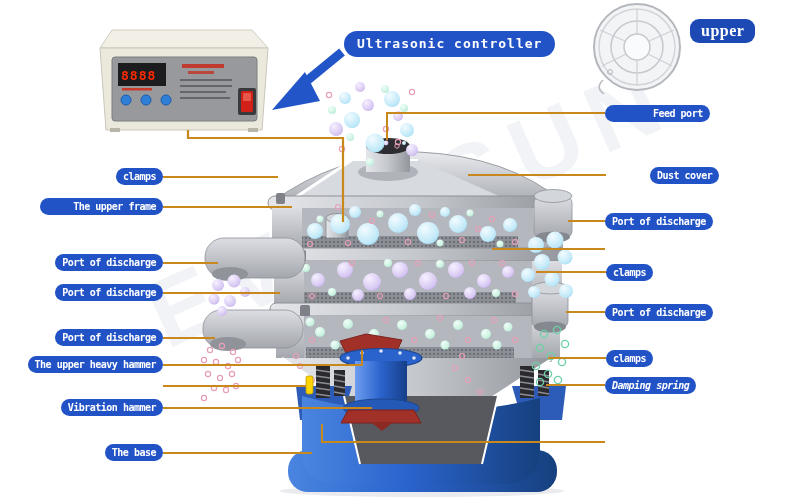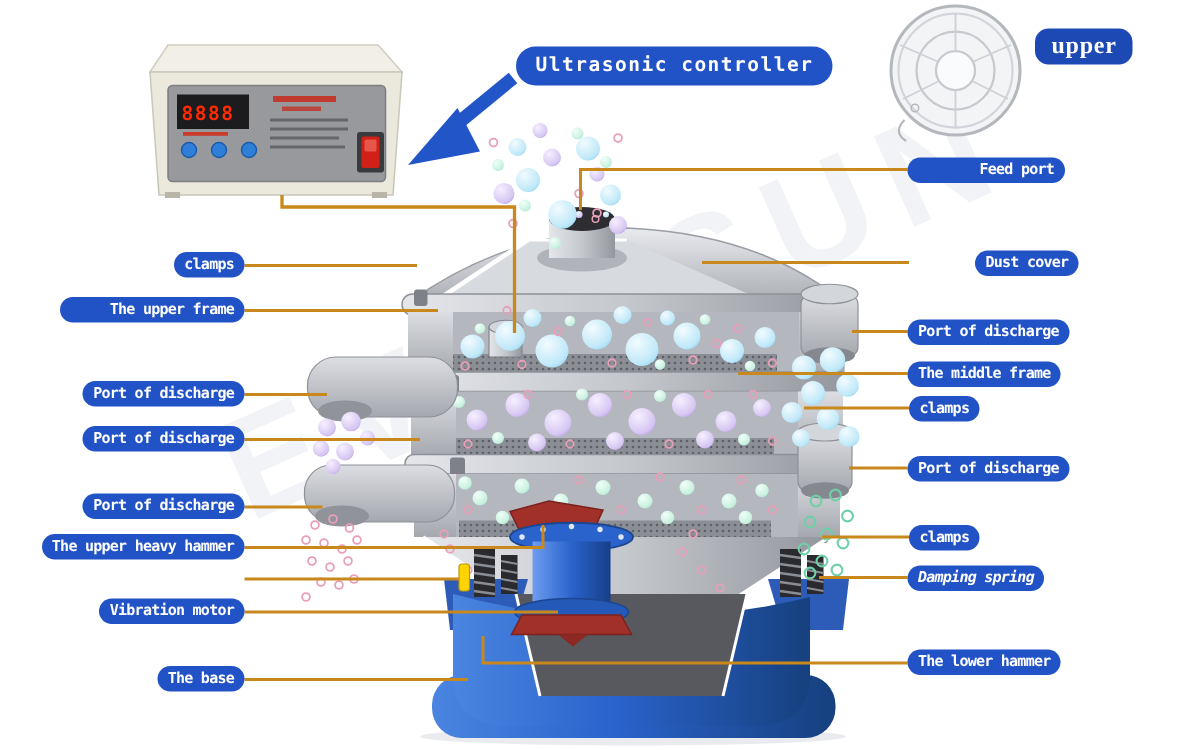--- a/index.html
+++ b/index.html
@@ -466,29 +466,27 @@
       <path d="M305,72 L272,110 L320,101 Z" fill="#2256c8"></path>
     </g>
   </svg>
 
   <div class="pill pill-big" style="left:344px;top:31px;">Ultrasonic controller</div>
   <div class="pill pill-grid" style="left:690px;top:19px;">upper</div>
 
   <div class="pill" style="left:605px;top:105px;padding-left:48px;">Feed port</div>
   <div class="pill" style="left:606px;top:167px;margin-left:44px;">Dust cover</div>
   <div class="pill" style="left:605px;top:213px;">Port of discharge</div>
-  <div class="pill" style="left:605px;top:241px;">The middle frame</div>
   <div class="pill" style="left:606px;top:264px;">clamps</div>
   <div class="pill" style="left:605px;top:304px;">Port of discharge</div>
   <div class="pill" style="left:606px;top:350px;">clamps</div>
   <div class="pill" style="left:605px;top:377px;font-style:italic;">Damping spring</div>
-  <div class="pill" style="left:605px;top:433px;">The lower hammer</div>
 
   <div class="pill" style="right:637px;top:168px;">clamps</div>
   <div class="pill" style="right:637px;top:198px;padding-left:33px;">The upper frame</div>
   <div class="pill" style="right:637px;top:254px;">Port of discharge</div>
   <div class="pill" style="right:637px;top:284px;">Port of discharge</div>
   <div class="pill" style="right:637px;top:329px;">Port of discharge</div>
   <div class="pill" style="right:637px;top:356px;text-align:right;">The upper heavy hammer</div>
-  <div class="pill" style="right:637px;top:399px;">Vibration motor</div>
+  <div class="pill" style="right:637px;top:399px;">Vibration hammer</div>
   <div class="pill" style="right:637px;top:444px;margin-left:40px;">The base</div>
 
 </div>
 
 </body></html>

